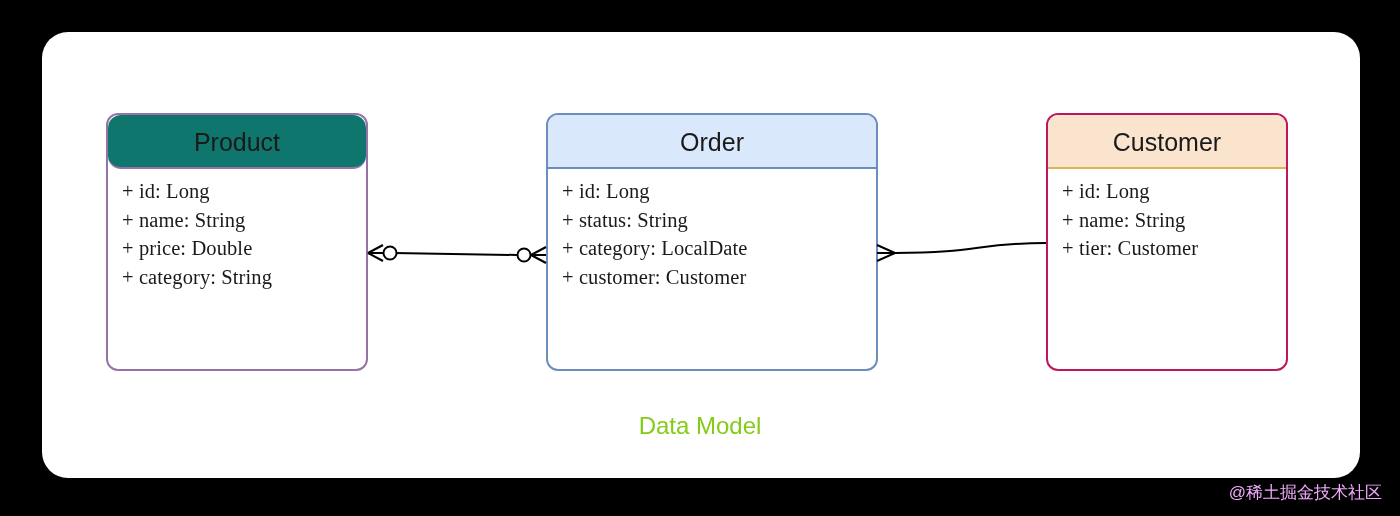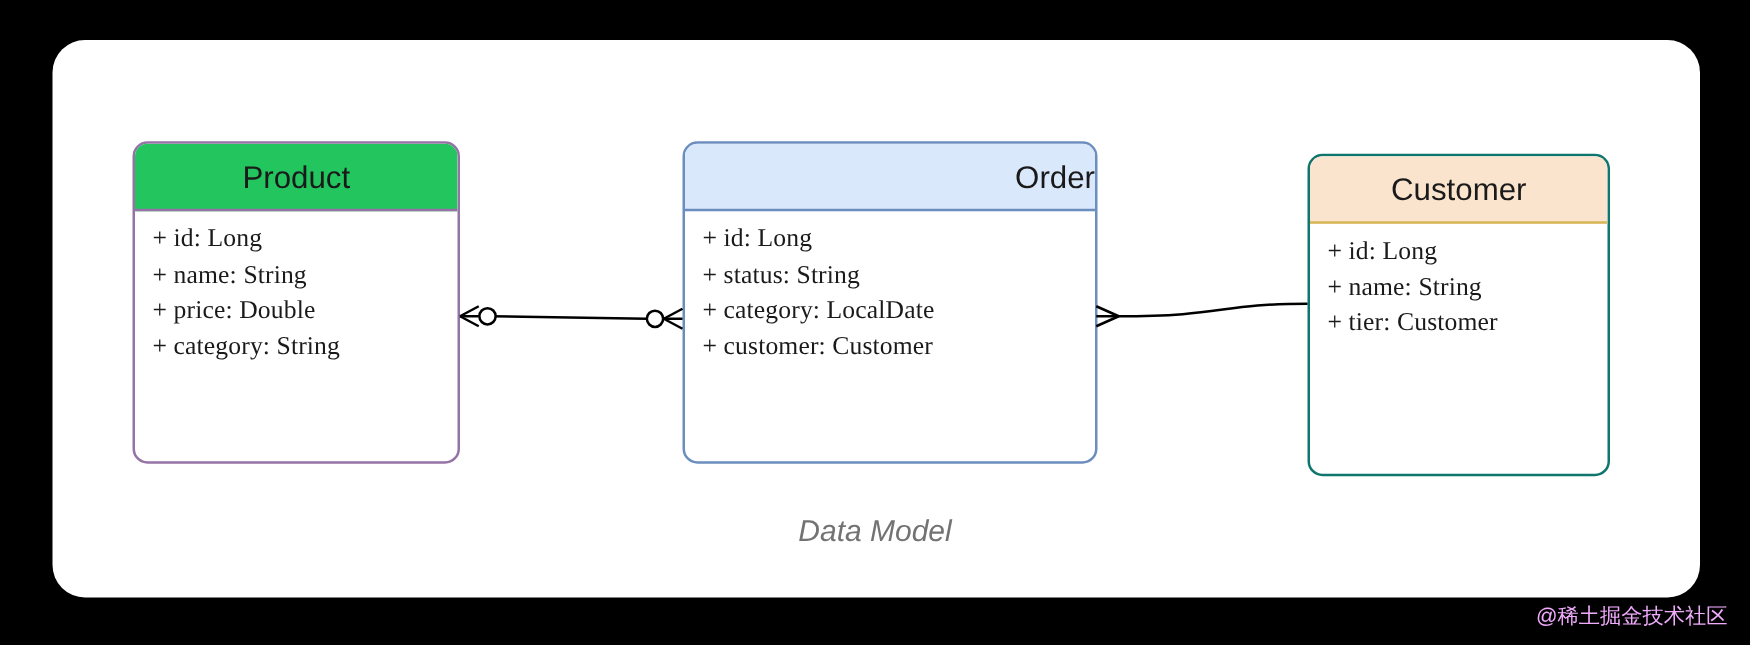--- a/index.html
+++ b/index.html
@@ -67,45 +67,45 @@
 
   
   #class-product {
     left: 106px;
     top: 113px;
     width: 262px;
     height: 258px;
     border: 2px solid #9673a6;
   }
   #class-product .uml-header {
-    background: #22c55e;
+    background: #0f766e;
     border-bottom: 2px solid #9673a6;
+    border-radius: 13px;
   }
 
   
   #class-order {
     left: 546px;
     top: 113px;
     width: 332px;
     height: 258px;
     border: 2px solid #6c8ebf;
   }
   #class-order .uml-header {
     background: #dae8fc;
     border-bottom: 2px solid #6c8ebf;
-    text-align: right;
   }
 
   
   #class-customer {
     left: 1046px;
-    top: 123px;
+    top: 113px;
     width: 242px;
     height: 258px;
-    border: 2px solid #0f766e;
+    border: 2px solid #be185d;
   }
   #class-customer .uml-header {
     background: #fae4ce;
     border-bottom: 2px solid #d6b656;
   }
 
   
   #connectors {
     position: absolute;
     left: 0;
@@ -116,22 +116,21 @@
   }
 
   
   .caption {
     position: absolute;
     left: 0;
     top: 412px;
     width: 1400px;
     text-align: center;
     font-size: 24px;
-    color: #737373;
-    font-style: italic;
+    color: #84cc16;
   }
 
   
   .watermark {
     position: absolute;
     right: 18px;
     bottom: 12px;
     font-size: 17px;
     color: #f0abfc;
     white-space: nowrap;

